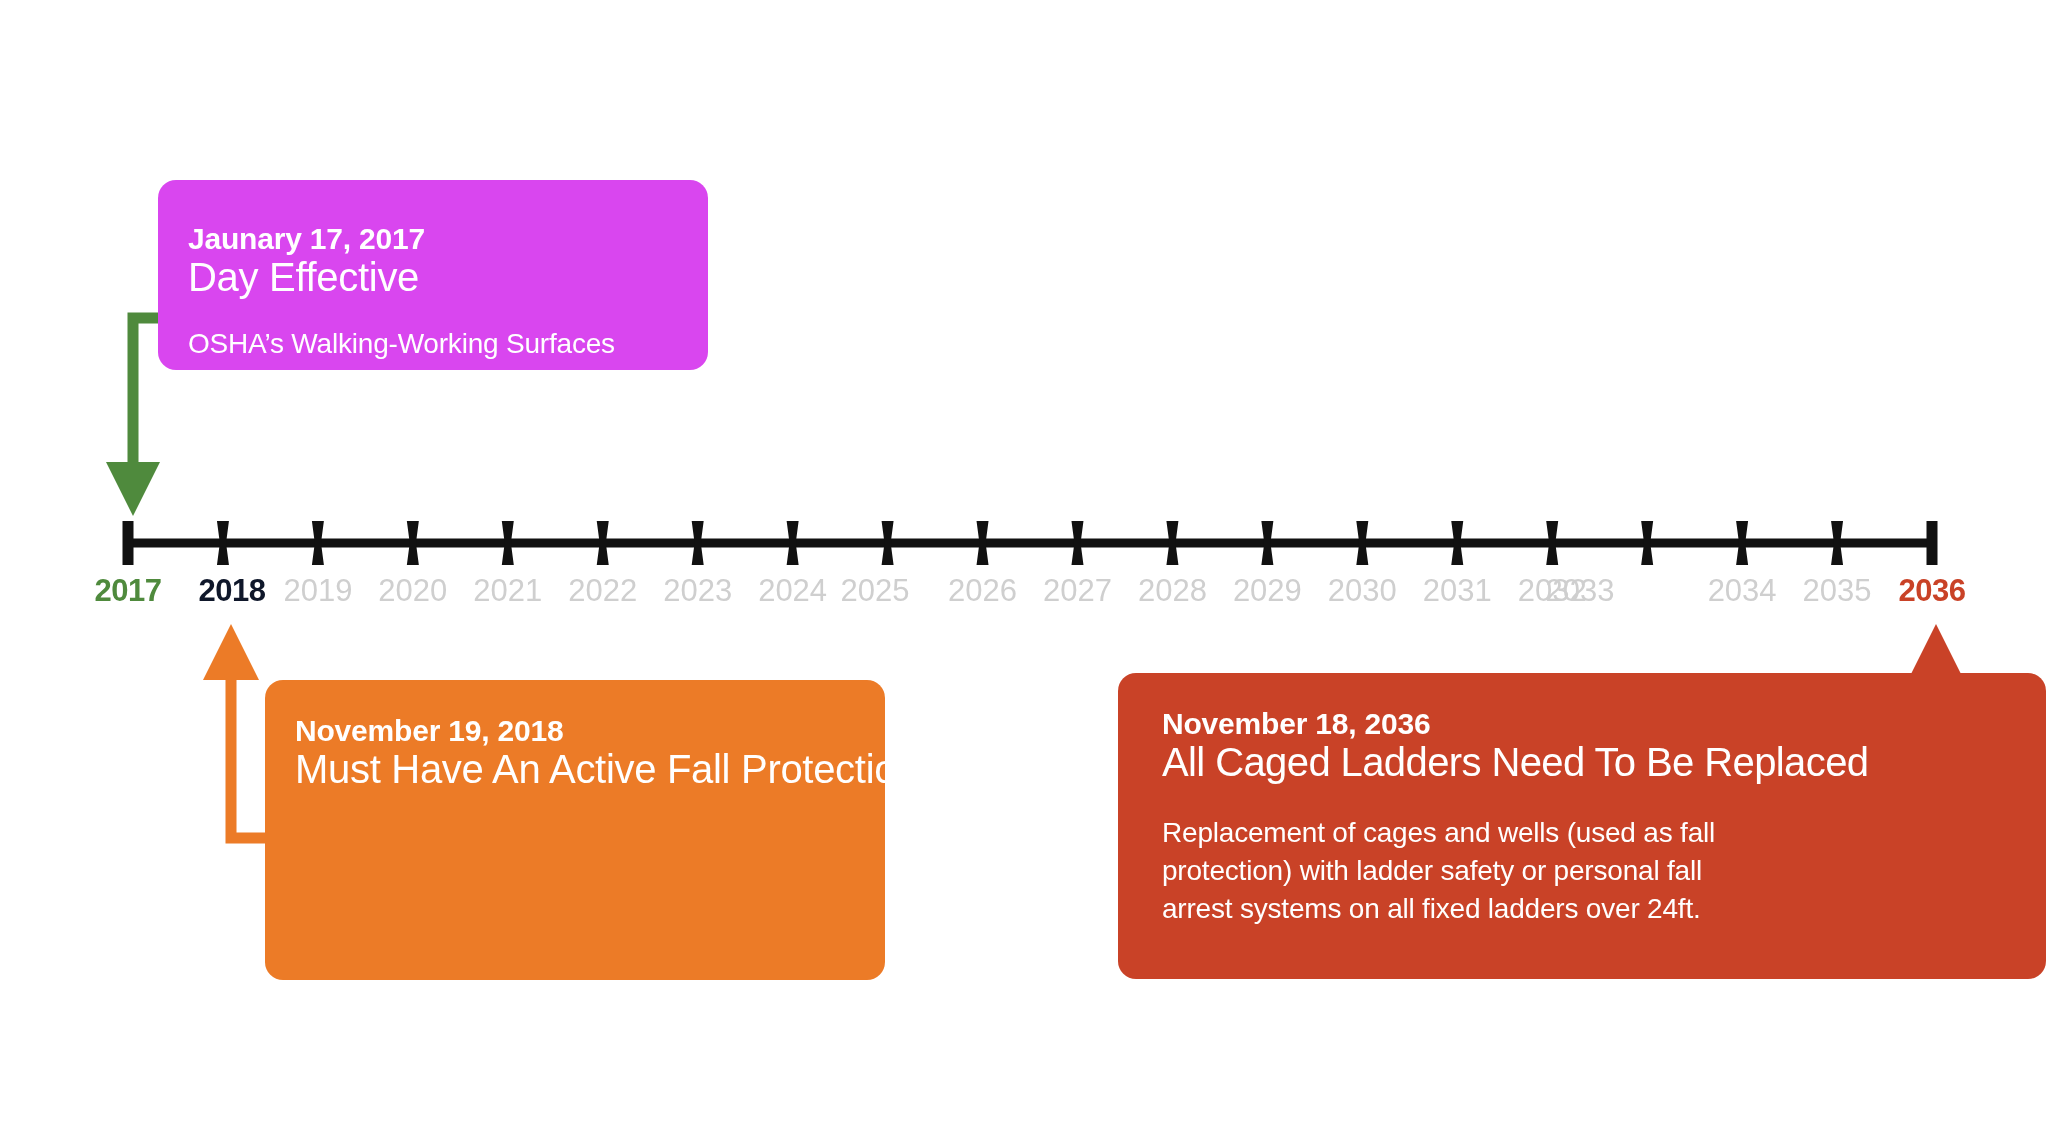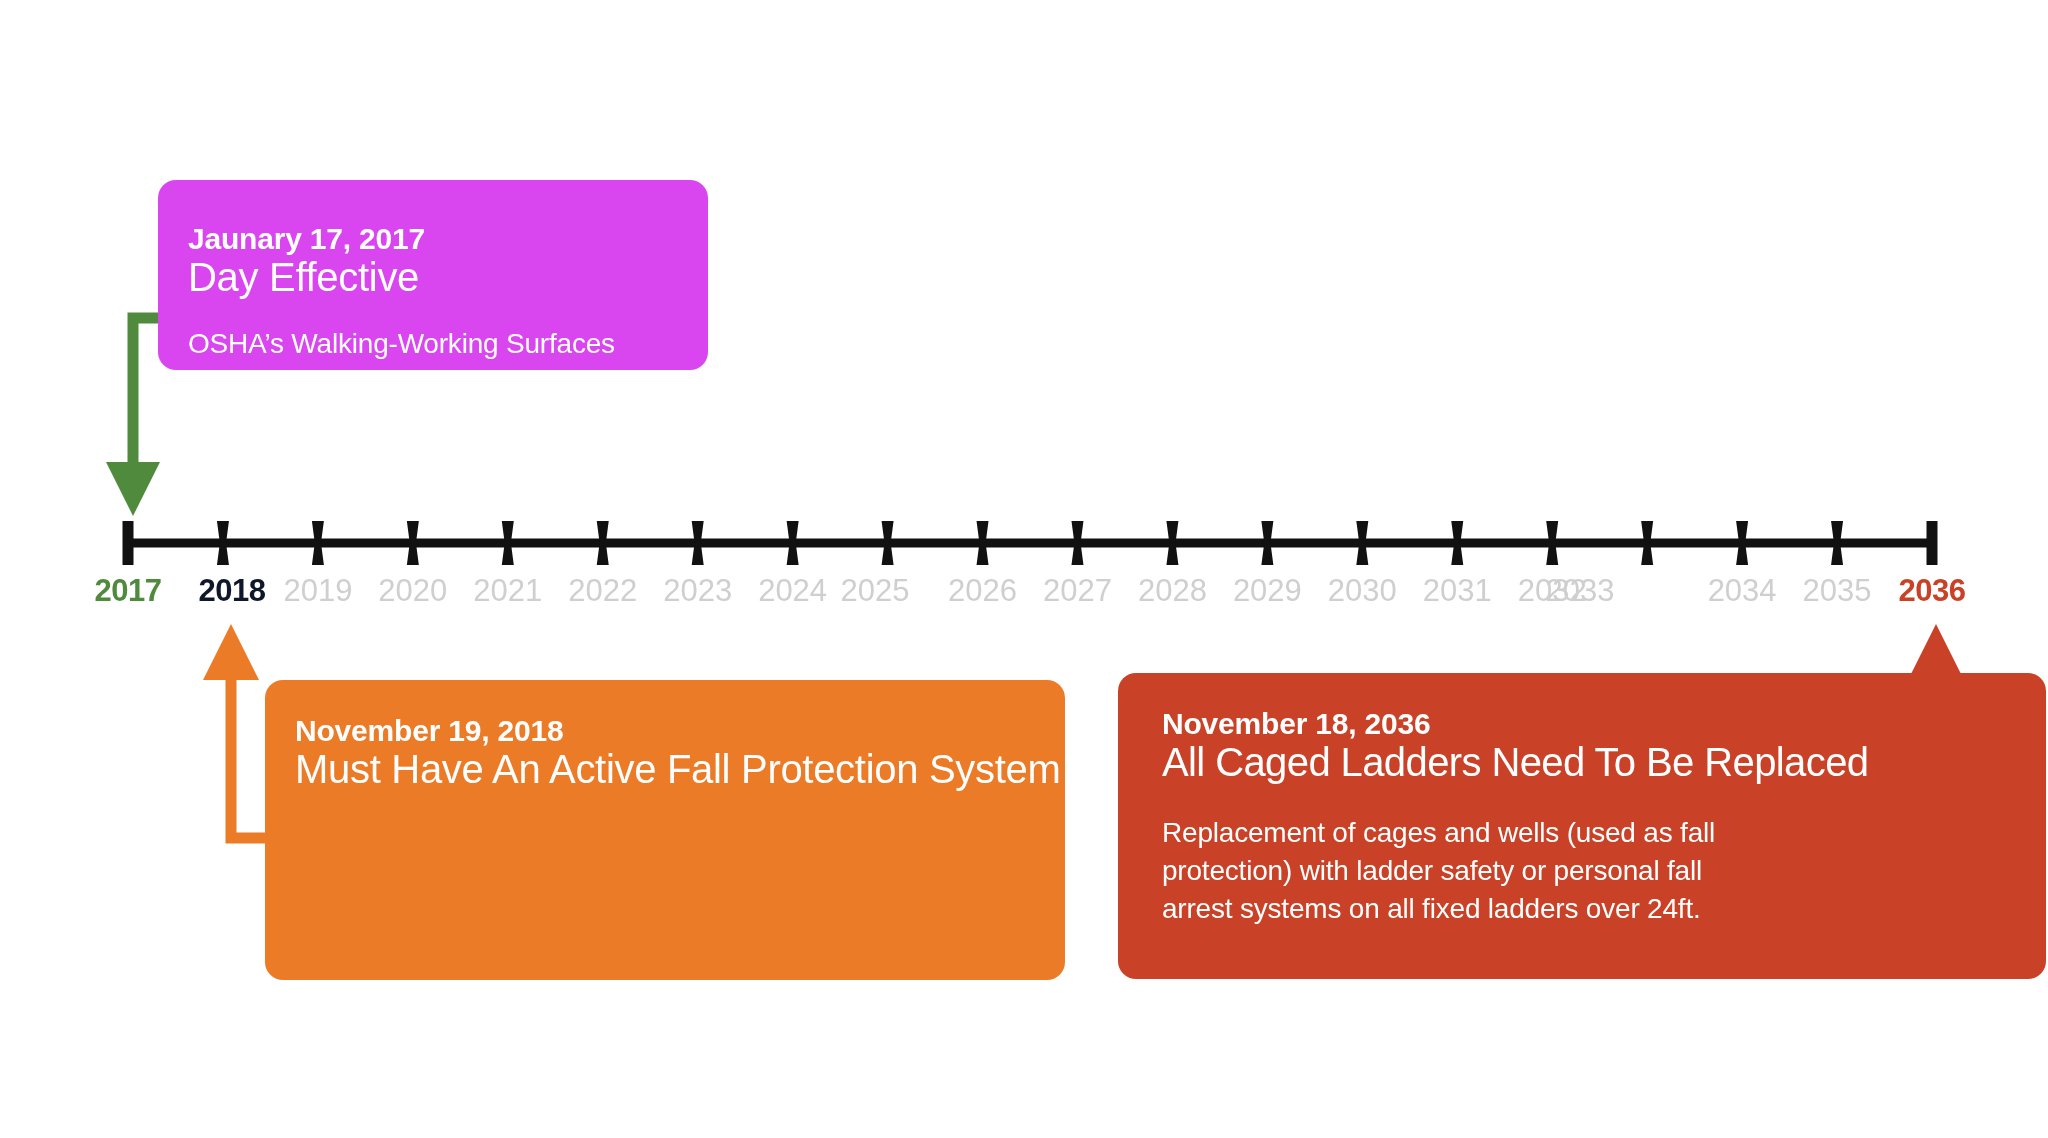--- a/index.html
+++ b/index.html
@@ -55,21 +55,21 @@
     width: 550px;
     height: 190px;
     background: #d946ef;
     padding: 40px 30px 0 30px;
   }
   #callout-2017 .cal-body { margin-top: 29px; }
 
   #callout-2018 {
     left: 265px;
     top: 680px;
-    width: 800px;
+    width: 620px;
     height: 300px;
     background: #EC7B27;
     padding: 32px 30px 0 30px;
   }
   #callout-2018 .cal-body { margin-top: 33px; }
 
   #callout-2036 {
     left: 1118px;
     top: 673px;
     width: 928px;

